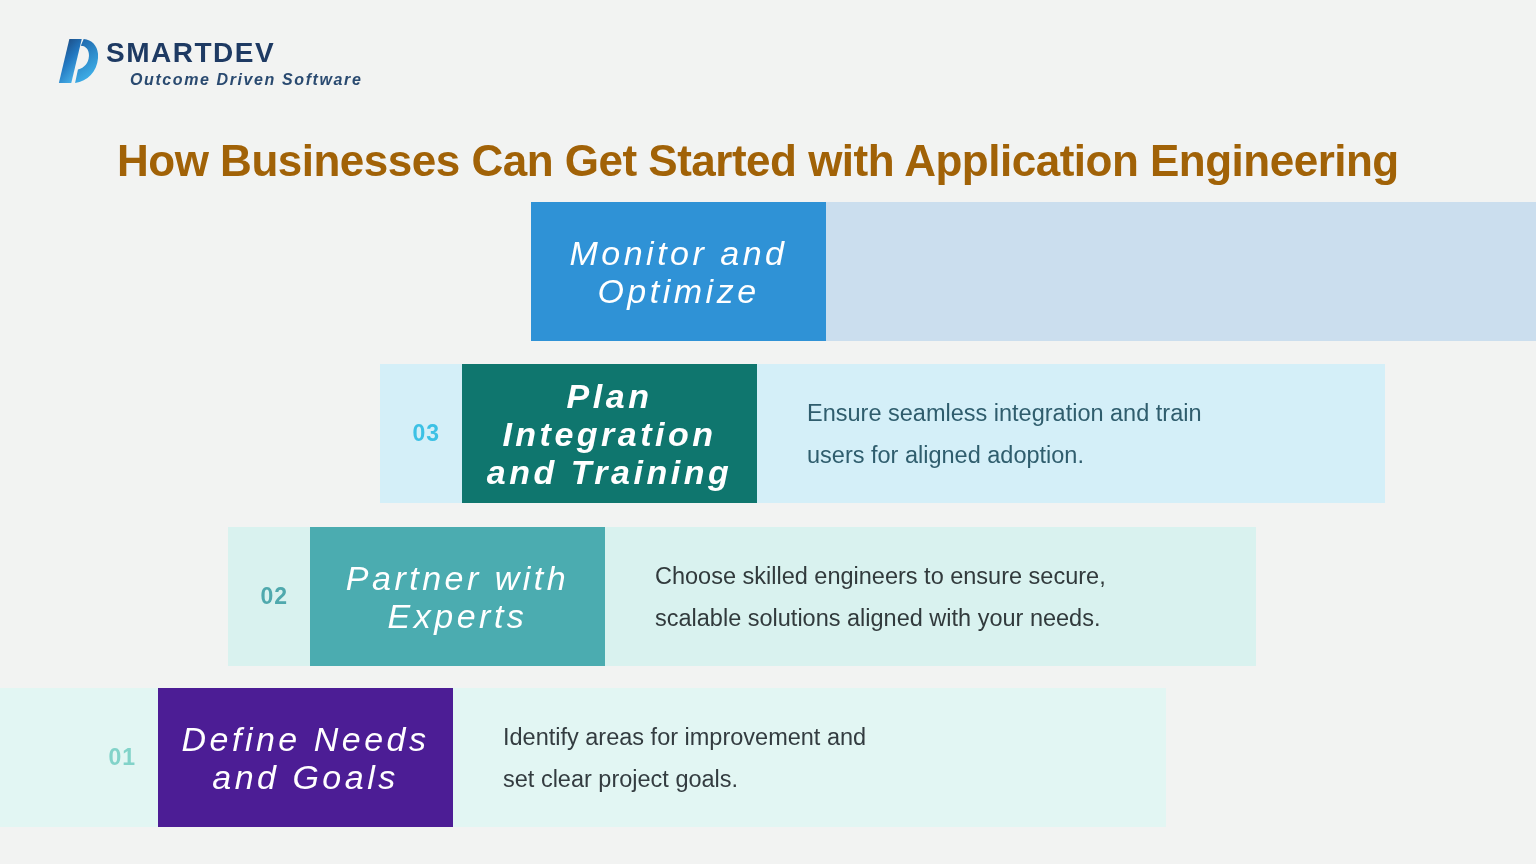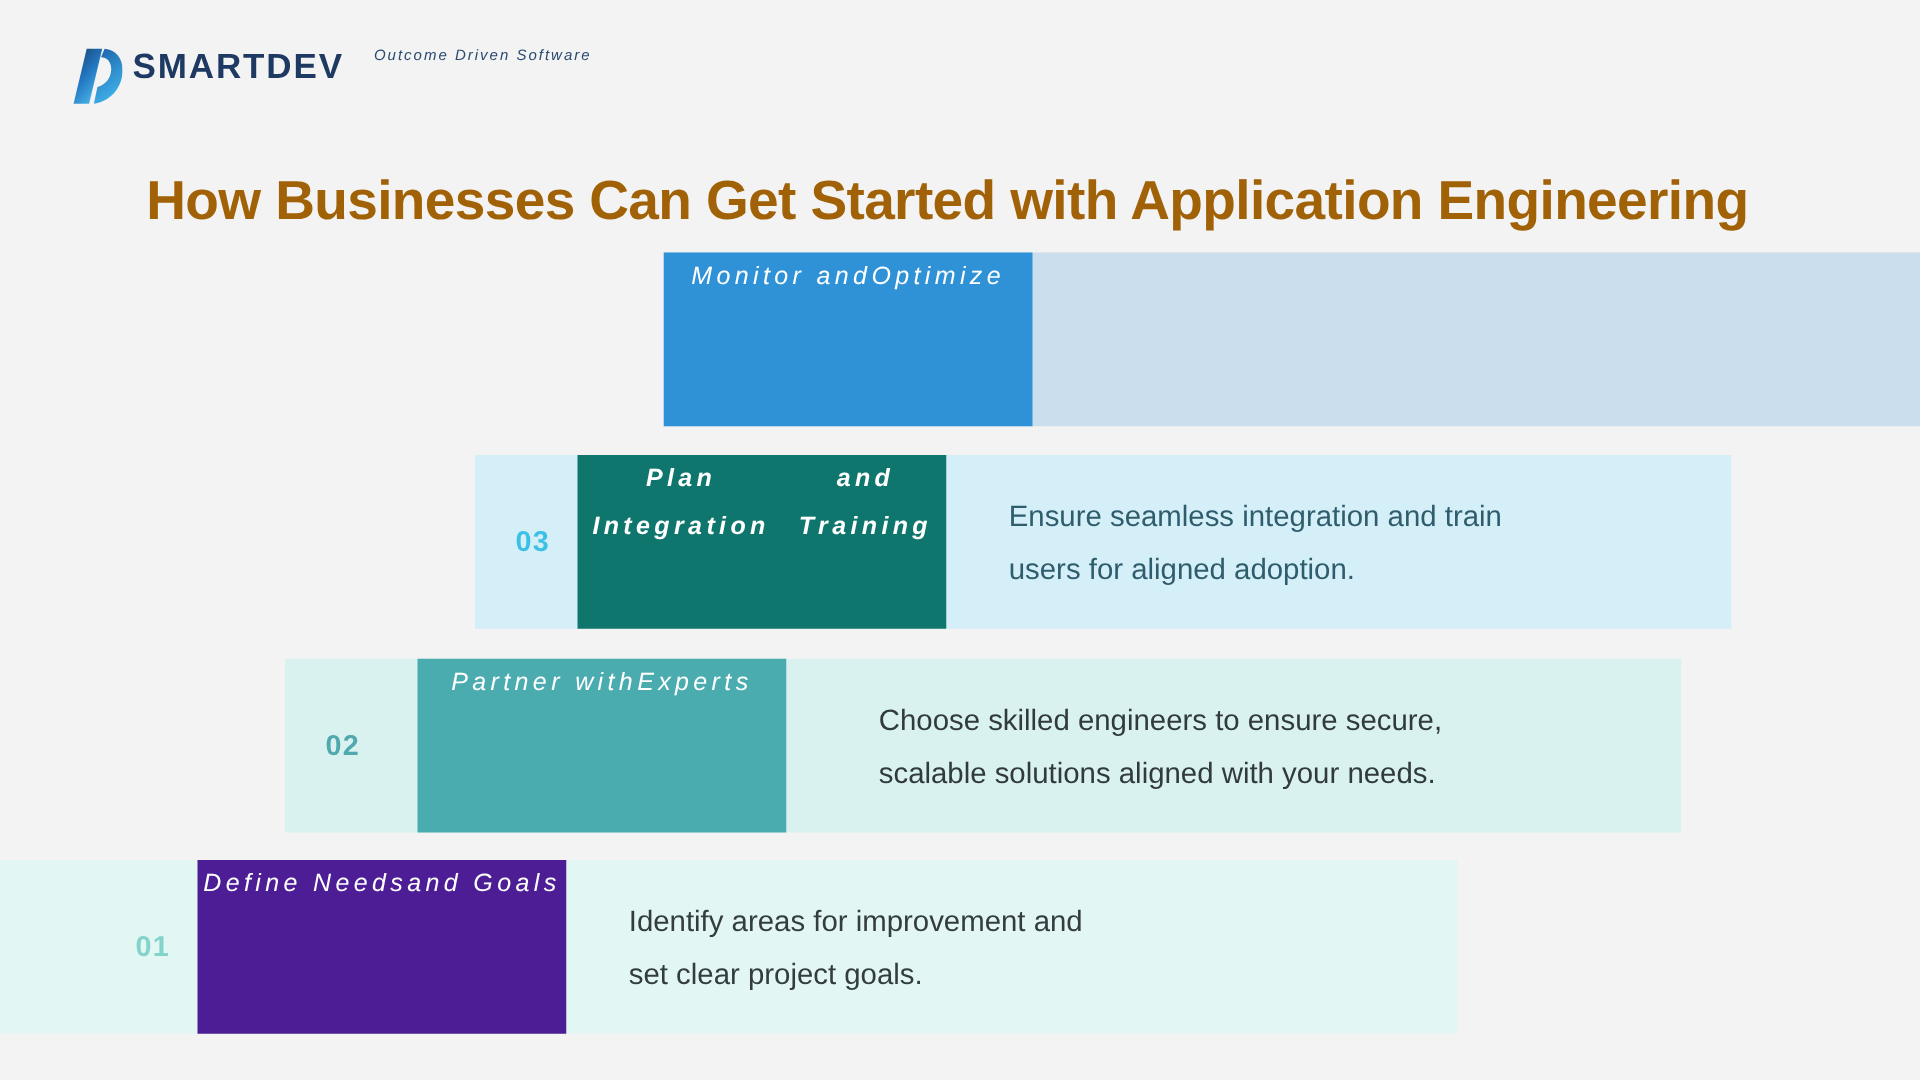--- a/index.html
+++ b/index.html
@@ -7,57 +7,57 @@
   body { font-family:"Liberation Sans", sans-serif; }
 
   .canvas {
     position:relative; width:1536px; height:864px;
     background:#f2f3f2; overflow:hidden;
   }
 
   
   .brand { position:absolute; top:36px; left:56px; display:flex; align-items:flex-start; gap:8px; }
   .brand-icon { width:42px; height:50px; flex:none; }
-  .brand-texts { display:flex; flex-direction:row; }
+  .brand-texts { display:flex; flex-direction:column; }
   .brand-name {
     font-size:28px; font-weight:bold; letter-spacing:1.5px;
     color:#1e3a63; line-height:34px;
   }
   .brand-tagline {
-    font-size:12px; font-style:italic; font-weight:normal;
+    font-size:16px; font-style:italic; font-weight:bold;
     letter-spacing:1.6px; color:#2a4a70; margin-left:24px; margin-top:1px;
   }
 
   
   .page-title {
     position:absolute; top:116px; left:117px;
     font-size:44px; font-weight:800; letter-spacing:-0.5px;
     color:#a16207; white-space:nowrap;margin-top:20px;
   }
 
   
   .step { position:absolute; height:139px; display:flex; align-items:stretch; }
   #step-04 { top:202px; left:531px;  width:1005px; }
   #step-03 { top:364px; left:380px;  width:1005px; }
-  #step-02 { top:527px; left:228px;  width:1117px;gap:24px; }
+  #step-02 { top:527px; left:228px;  width:1028px; }
   #step-01 { top:688px; left:0px;    width:1166px; }
 
   .num-cell {
     width:82px; flex:none; display:flex; align-items:center;
     justify-content:flex-end; padding-right:22px;
   }
   #step-01 .num-cell { width:158px; }
 
   .step-number { font-size:23px; font-weight:bold; letter-spacing:1px; }
 
   .title-box {
     width:295px; flex:none;
-    display:flex; flex-direction:row; justify-content:center;
+    display:flex; flex-direction:column; justify-content:center;
     text-align:center; color:#ffffff;
-    font-style:italic; font-size:20px; letter-spacing:3.5px; line-height:38px;
+    font-style:italic; font-size:34px; letter-spacing:3.5px; line-height:38px;
   }
 
   .desc-cell {
     flex:1; display:flex; flex-direction:column; justify-content:center;
     padding-left:50px; font-size:23.5px; line-height:42px;
   }
 
   .line { display:block; }
 </style>
 </head>

